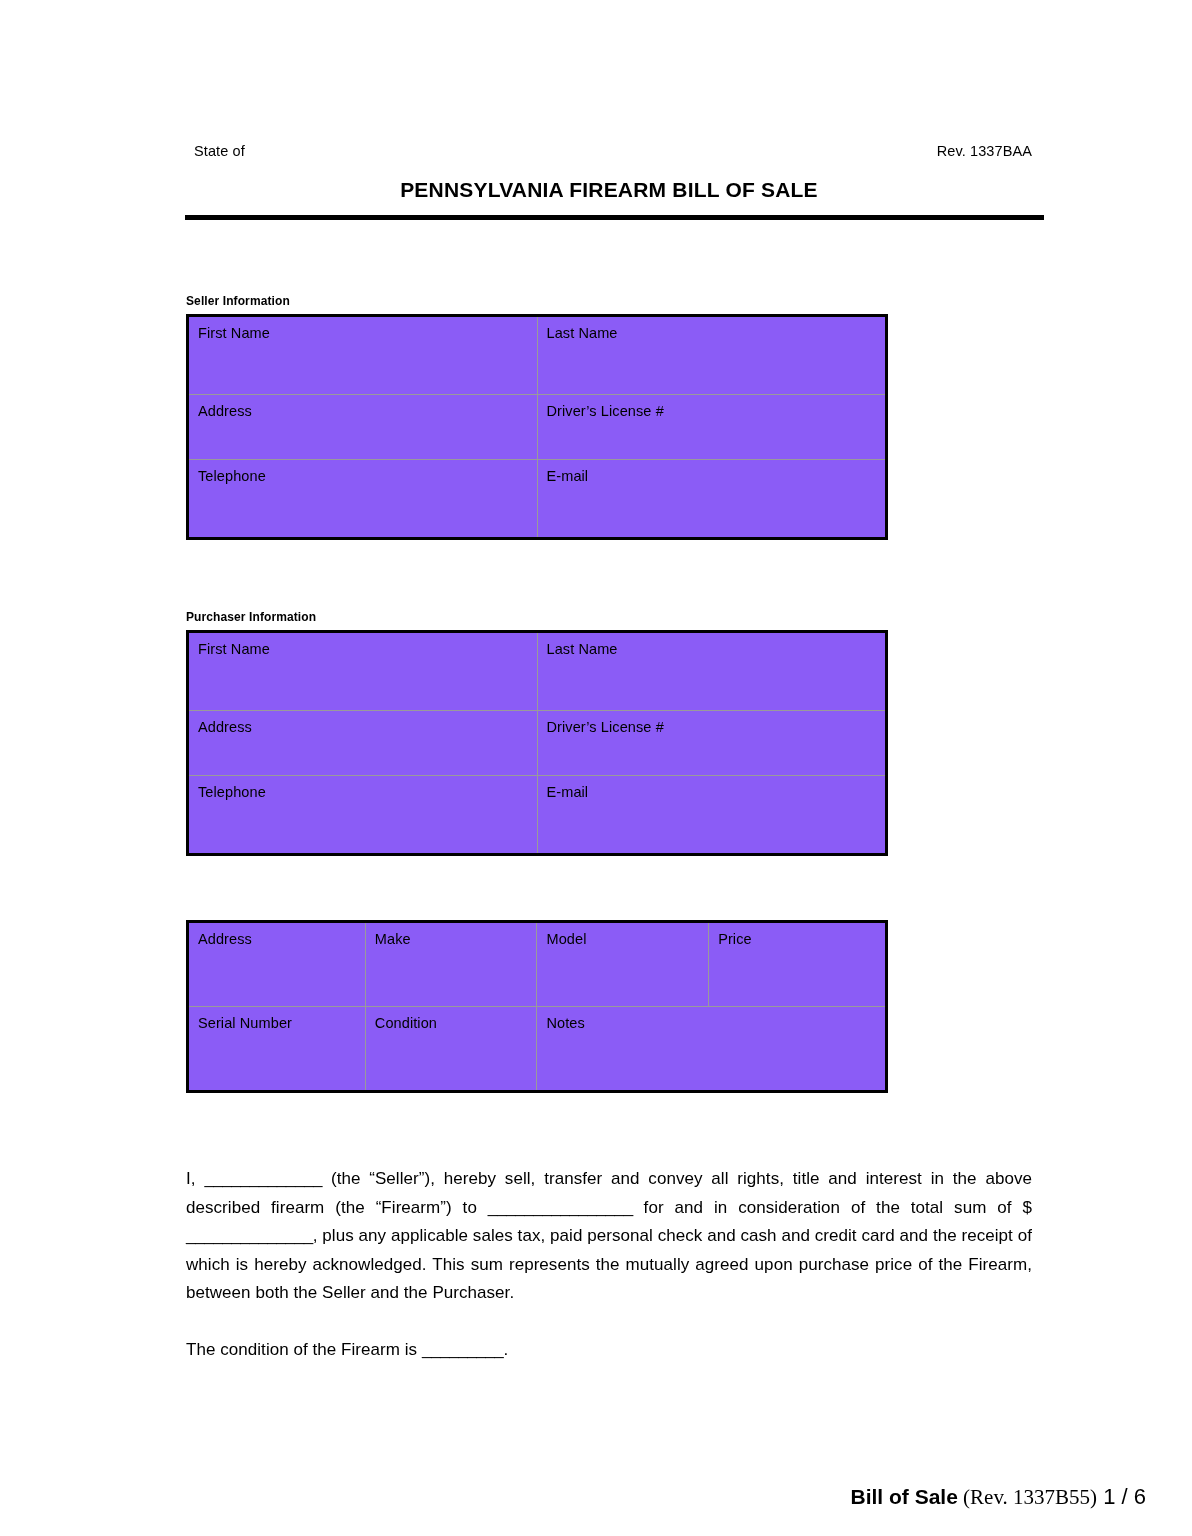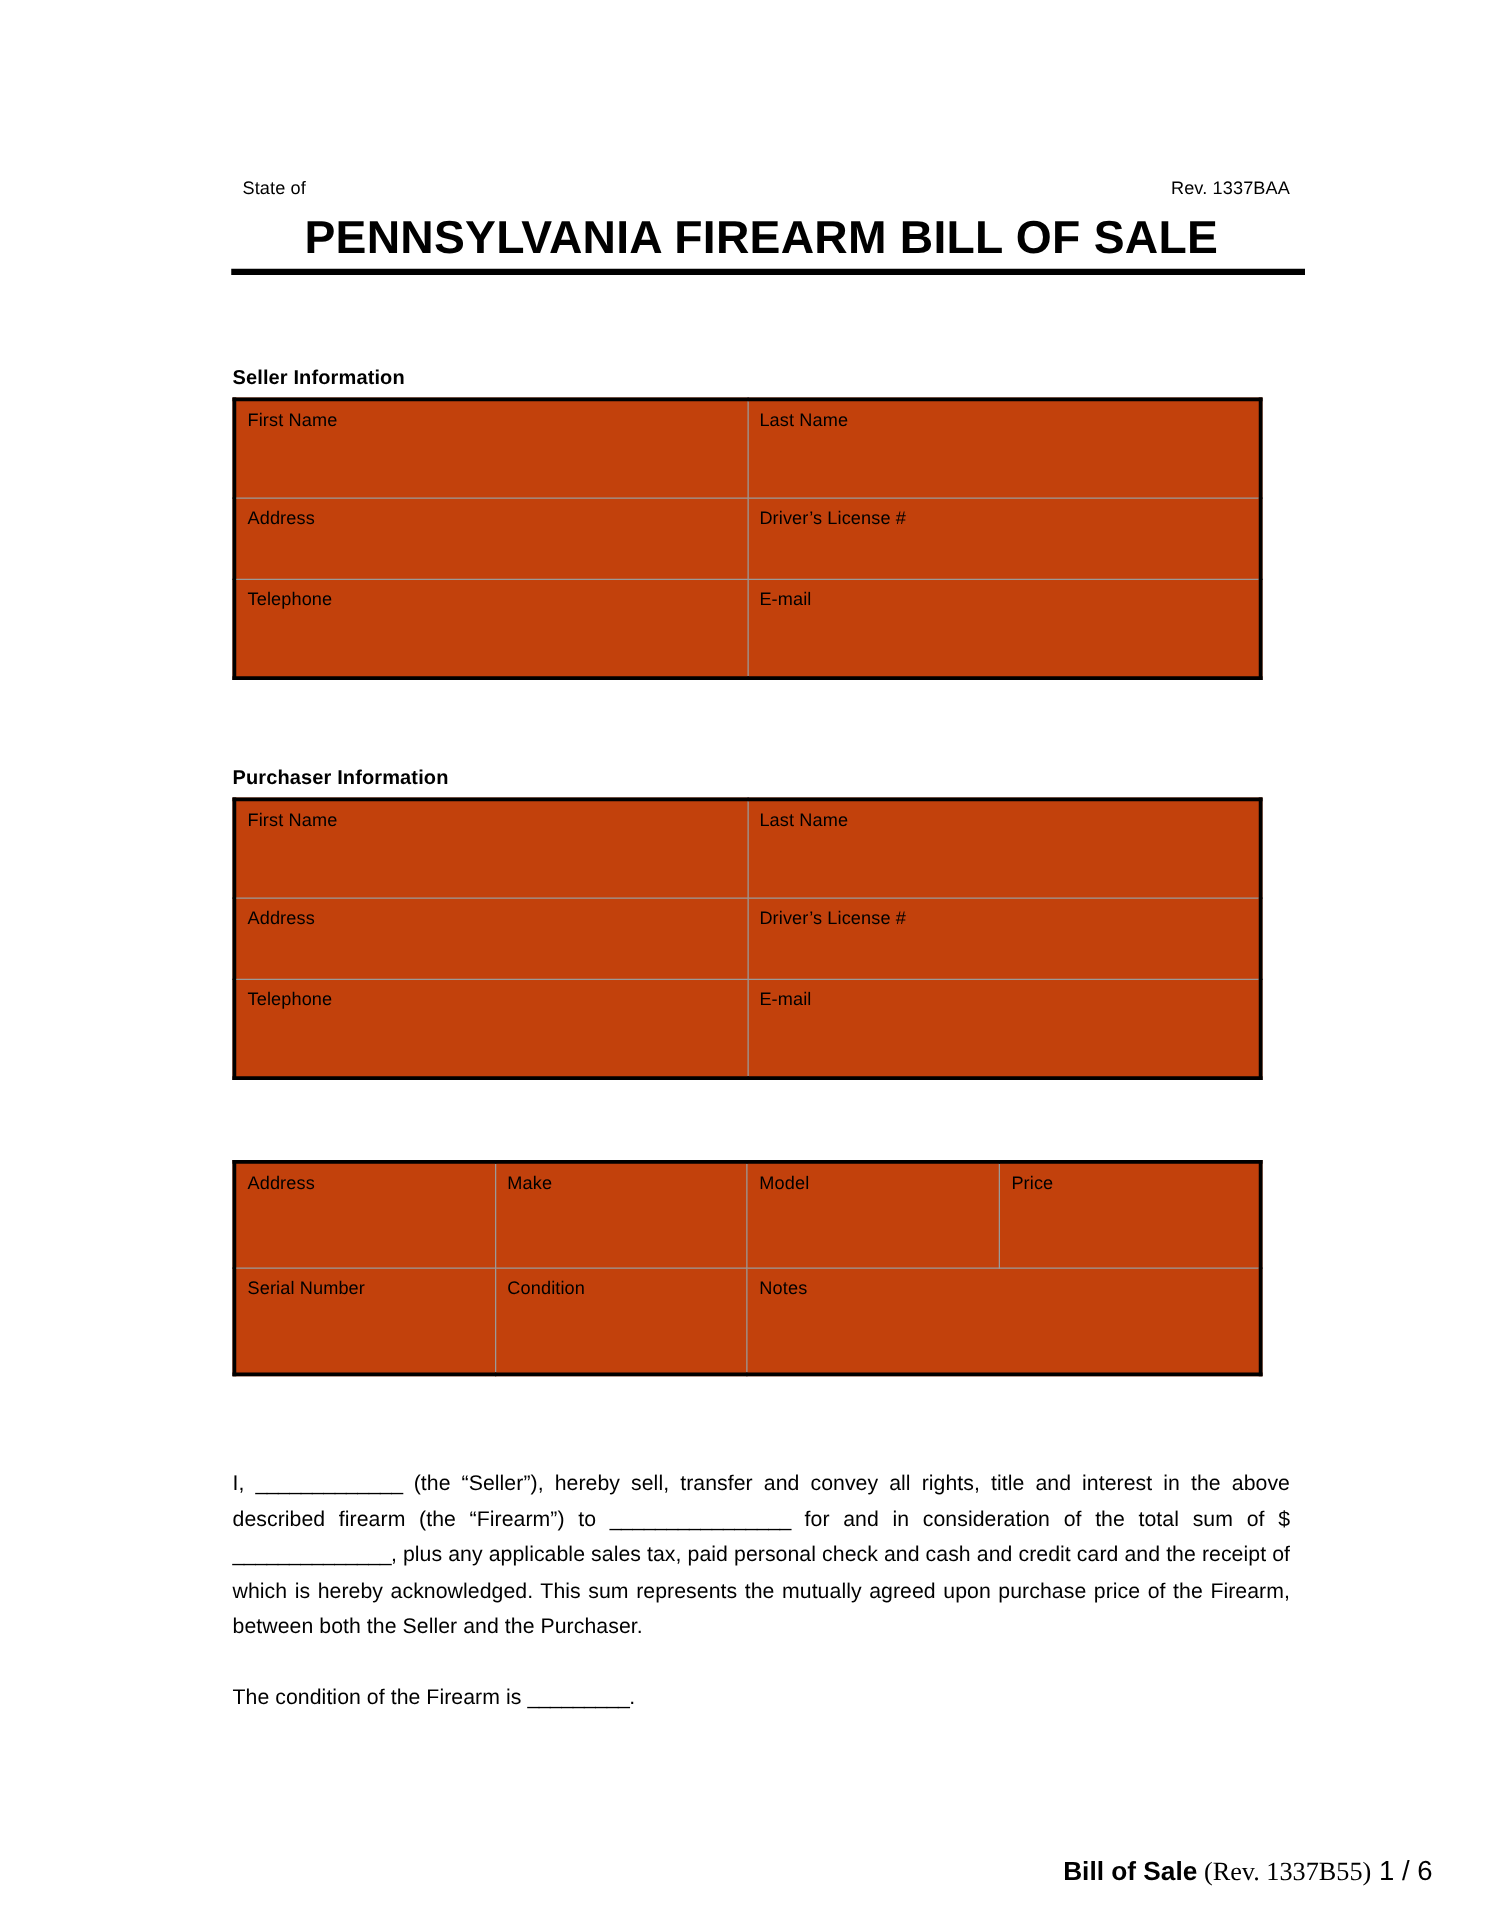--- a/index.html
+++ b/index.html
@@ -45,52 +45,52 @@
     right: 0px;
     top: 0;
     font-size: 14.5px;
     line-height: 20px;
     letter-spacing: 0.1px;
     padding-left: 28px;
   }
   .doc-title {
     margin-top: 8px;
     text-align: center;
-    font-size: 37px;
+    font-size: 21px;
     font-weight: bold;
     letter-spacing: 0.2px;
     line-height: 34px;
     white-space: nowrap;
   }
   .title-rule {
     margin-top: 8px;
     height: 5px;
     background: #000000;
     width: 859px;
     margin-left: -1px;
   }
 
   
   .section {
     margin-top: 0;
   }
   .section-heading {
-    font-size: 16px;
+    font-size: 12px;
     font-weight: bold;
     letter-spacing: 0.1px;
     margin-bottom: 6px;
   }
 
   
   .tbl {
     border: 3px solid #000000;
     border-collapse: collapse;
-    width: 824px;
+    width: 702px;
     table-layout: fixed;
-    background: #c2410c;
+    background: #8b5cf6;
   }
   .tbl td {
     border: 1px solid #9a9a9a;
     vertical-align: top;
     padding: 7px 0 0 9px;
     font-size: 14.5px;
     line-height: 18px;
     letter-spacing: 0.1px;
   }
   .tbl tr.tall td { height: 70px; }

